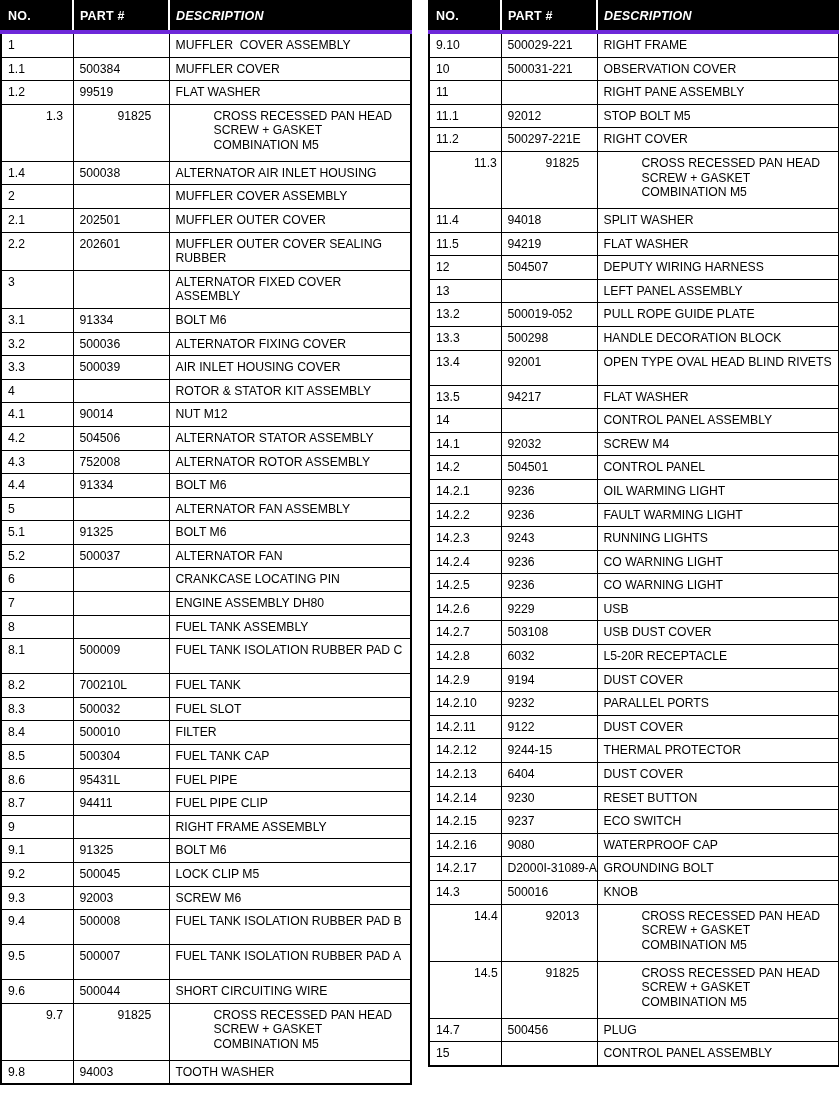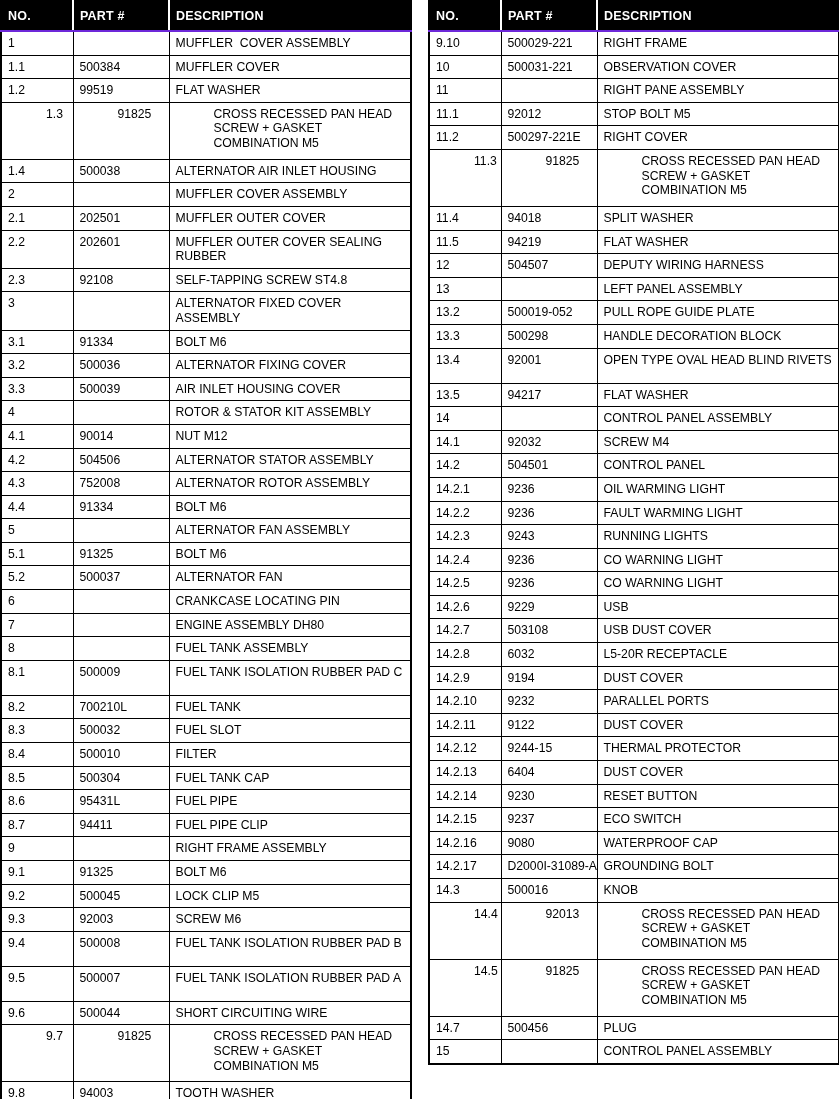--- a/index.html
+++ b/index.html
@@ -42,27 +42,28 @@
 
   table.parts-table thead th {
     background: #000000;
     color: #ffffff;
     font-size: 12.5px;
     font-weight: bold;
     text-align: left;
     letter-spacing: 0.2px;
     padding: 4px 6px 5px 6px;
     border-right: 2px solid #ffffff;
-    border-bottom: 2px solid #6d28d9;
+    border-bottom: 4px solid #6d28d9;
     height: 19px;
     vertical-align: middle;
     white-space: nowrap;
   }
   table.parts-table thead th:last-child {
     border-right: none;
+    font-style: italic;
   }
 
   table.parts-table tbody td {
     font-size: 12.2px;
     line-height: 14.6px;
     text-align: left;
     vertical-align: top;
     padding: 4px 6px 4px 6px;
     border: 1.6px solid #000000;
     word-wrap: break-word;
@@ -138,25 +139,20 @@
           <tr class="row-short">
             <td class="cell-no">2.1</td>
             <td class="cell-part">202501</td>
             <td class="cell-desc">MUFFLER OUTER COVER</td>
           </tr>
           <tr class="row-med">
             <td class="cell-no">2.2</td>
             <td class="cell-part">202601</td>
             <td class="cell-desc">MUFFLER OUTER COVER SEALING RUBBER</td>
           </tr>
-          <tr class="row-short">
-            <td class="cell-no">2.3</td>
-            <td class="cell-part">92108</td>
-            <td class="cell-desc">SELF-TAPPING SCREW ST4.8</td>
-          </tr>
           <tr class="row-med">
             <td class="cell-no">3</td>
             <td class="cell-part"></td>
             <td class="cell-desc">ALTERNATOR FIXED COVER ASSEMBLY</td>
           </tr>
           <tr class="row-short">
             <td class="cell-no">3.1</td>
             <td class="cell-part">91334</td>
             <td class="cell-desc">BOLT M6</td>
           </tr>

